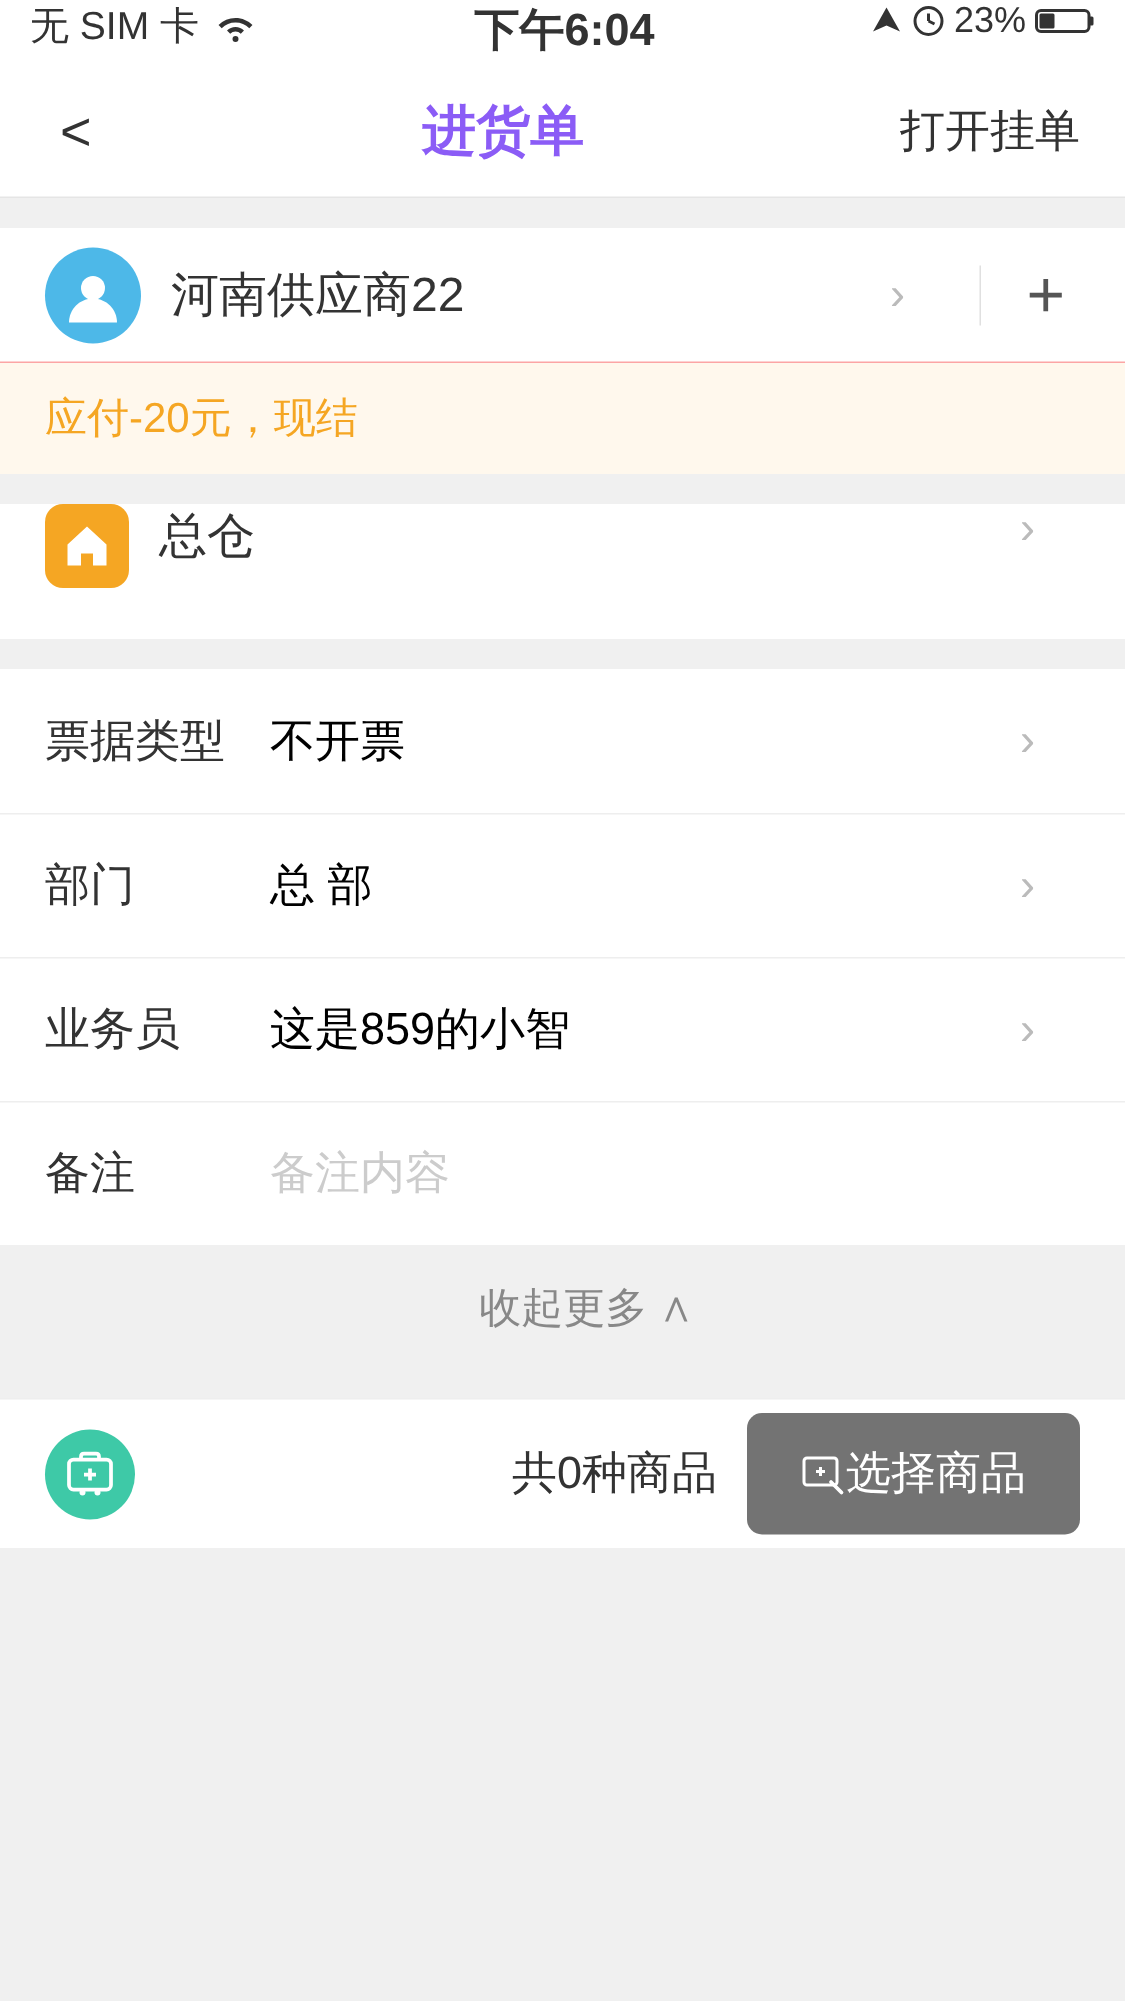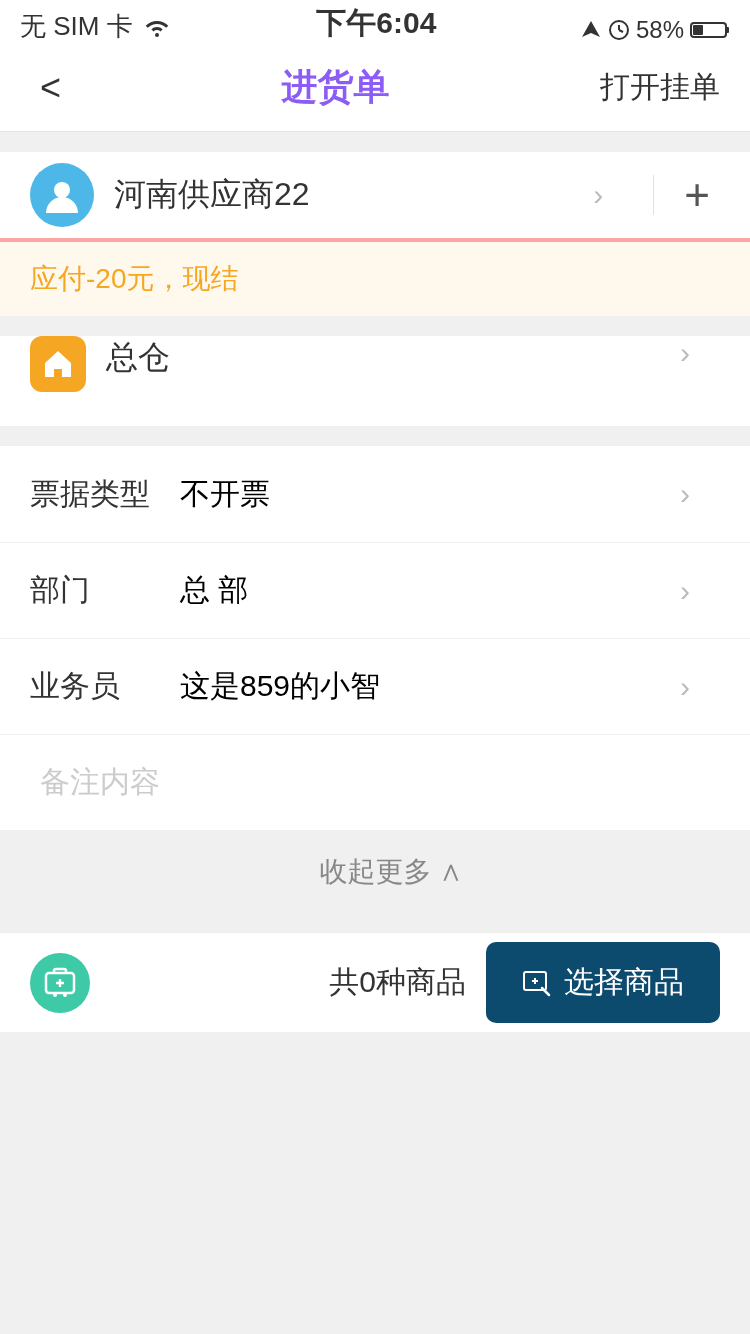--- a/index.html
+++ b/index.html
@@ -11,21 +11,21 @@
       font-family: -apple-system, "PingFang SC", "Helvetica Neue", sans-serif;
       font-size: 28px;
       color: #333;
     }
 
     
     .status-bar {
       height: 44px;
       background: #fff;
       display: flex;
-      align-items: flex-end;
+      align-items: flex-start;
       justify-content: space-between;
       padding: 0 20px;
       font-size: 26px;
       font-weight: 500;
     }
     .status-left {
       display: flex;
       align-items: center;
       gap: 8px;
     }
@@ -77,21 +77,21 @@
     .card {
       background: #fff;
     }
 
     
     .supplier-row {
       display: flex;
       align-items: center;
       padding: 0 30px;
       height: 90px;
-      border-bottom: 4px solid #fca5a5;
+      border-bottom: 1px solid #fca5a5;
     }
     .supplier-avatar {
       width: 64px;
       height: 64px;
       border-radius: 50%;
       background: #4db8e8;
       display: flex;
       align-items: center;
       justify-content: center;
       flex-shrink: 0;
@@ -211,28 +211,27 @@
       align-items: center;
       justify-content: center;
       flex-shrink: 0;
     }
     .product-count {
       flex: 1;
       font-size: 30px;
       color: #333;
     }
     .select-btn {
-      background: #0c4a6e;
+      background: #737373;
       color: #fff;
       border-radius: 10px;
       padding: 20px 36px;
       font-size: 30px;
       display: flex;
       align-items: center;
-      gap: 12px;
       cursor: pointer;
       white-space: nowrap;
     }
 
     
     .page-bg {
       flex: 1;
       background: #f0f0f0;
       min-height: 300px;
     }
@@ -250,21 +249,21 @@
   <div class="status-center">下午6:04</div>
   <div class="status-right">
     <svg width="22" height="22" viewBox="0 0 22 22">
       <polygon points="11,2 20,18 11,14 2,18" fill="#333"></polygon>
     </svg>
     <svg width="22" height="22" viewBox="0 0 22 22">
       <circle cx="11" cy="11" r="9" stroke="#333" stroke-width="2" fill="none"></circle>
       <line x1="11" y1="6" x2="11" y2="11" stroke="#333" stroke-width="2"></line>
       <line x1="11" y1="11" x2="15" y2="13" stroke="#333" stroke-width="2"></line>
     </svg>
-    <span>58%</span>
+    <span>23%</span>
     <svg width="40" height="20" viewBox="0 0 40 20">
       <rect x="1" y="3" width="35" height="14" rx="3" stroke="#333" stroke-width="2" fill="none"></rect>
       <rect x="36" y="7" width="3" height="6" rx="1" fill="#333"></rect>
       <rect x="3" y="5" width="10" height="10" rx="1" fill="#333"></rect>
     </svg>
   </div>
 </div>
 
 <div class="nav-bar">
   <span class="nav-back">&lt;</span>
@@ -323,20 +322,21 @@
     <span class="chevron">›</span>
   </div>
 
   <div class="form-row">
     <span class="form-label">业务员</span>
     <span class="form-value">这是859的小智</span>
     <span class="chevron">›</span>
   </div>
 
   <div class="form-row">
+    <span class="form-label">备注</span>
     <span class="form-value form-placeholder">备注内容</span>
   </div>
 </div>
 
 <div class="collapse-row">
   <span>收起更多 ∧</span>
 </div>
 
 <div class="section-gap"></div>
 

